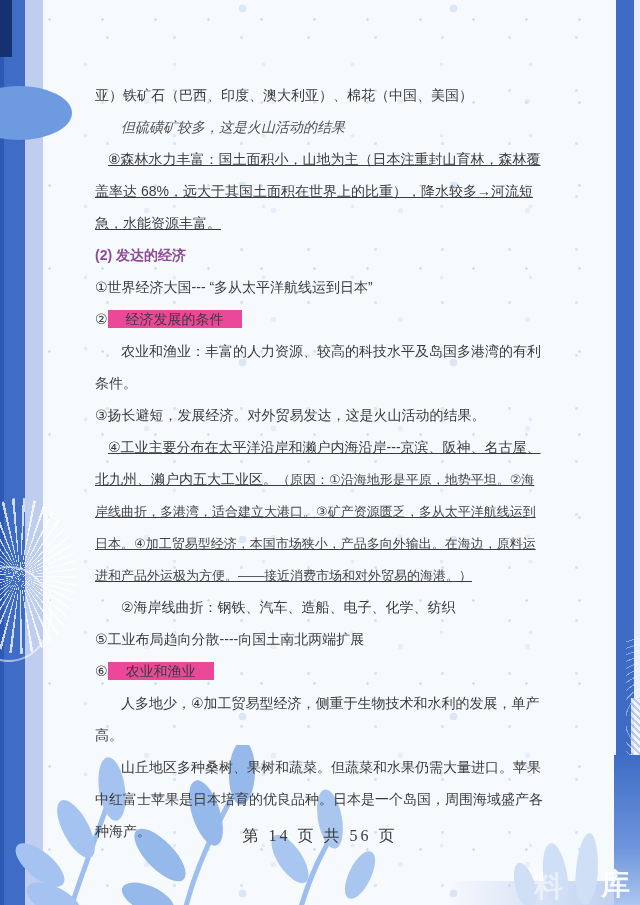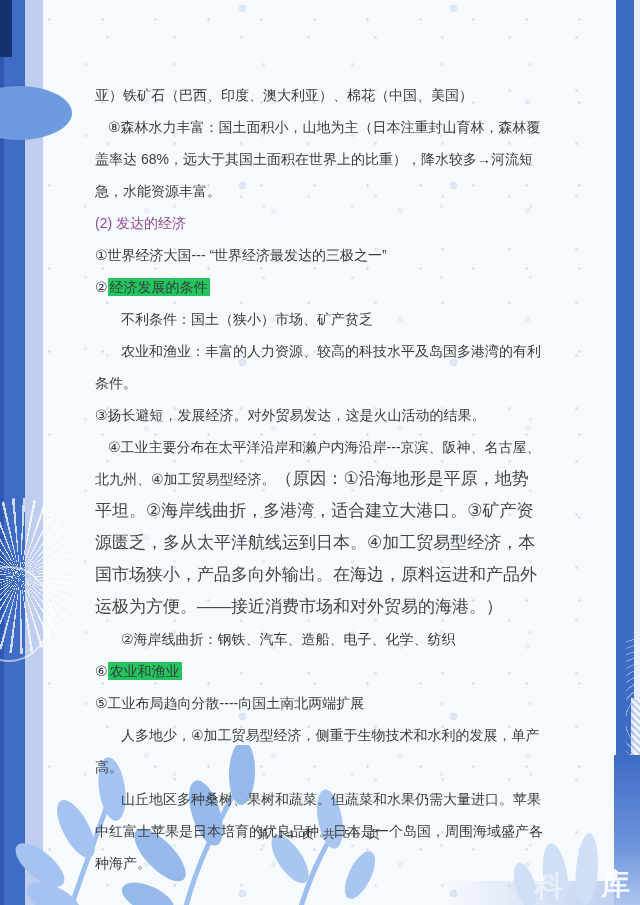--- a/index.html
+++ b/index.html
@@ -50,30 +50,30 @@
   .gl1{left:543px;top:843px;width:24px;height:62px;transform:rotate(-8deg);}
   .gl2{left:576px;top:833px;width:22px;height:72px;transform:rotate(4deg);}
   .gl3{left:515px;top:862px;width:20px;height:46px;transform:rotate(-16deg);}
   .leaves-svg{left:0;bottom:0;width:380px;height:160px;}
   
   .content{
     position:absolute;left:95px;top:79px;width:450px;z-index:2;
     font-size:14px;line-height:32px;color:#3b3b3b;
   }
   .content p{margin:0;}
-  .ind1{text-indent:13px;}
+  .ind1{text-indent:13px;text-decoration:underline;}
   .ind2{text-indent:26px;}
   .note-italic{font-style:italic;color:#4f4f4f;}
-  .h-purple{color:#8e4a96;}
-  .hl{background:#22c55e;padding:1px 2px;}
-  .small{font-size:17px;line-height:25px;color:#454545;}
+  .h-purple{color:#8e4a96;font-weight:bold;}
+  .hl{background:#ec4899;padding:1px 18px;}
+  .small{font-size:13px;line-height:25px;color:#454545;}
   .footer{
     position:absolute;left:0;right:0;top:826px;z-index:2;text-align:center;
     font-family:"Liberation Serif","DejaVu Serif",serif;
-    font-size:12px;letter-spacing:3px;color:#3b3b3b;
+    font-size:16px;letter-spacing:3px;color:#3b3b3b;
   }
   .wm{position:absolute;z-index:3;font-size:29px;font-weight:bold;line-height:1;}
   .wm1{left:534px;top:872px;color:rgba(255,255,255,.5);}
   .wm2{left:601px;top:870px;color:rgba(255,255,255,.92);}
 </style>
 </head>
 <body>
 
 <div class="bg"></div>
 
@@ -114,30 +114,30 @@
   </g>
   <g fill="#a9c6f0">
     <ellipse cx="290" cy="114" rx="12" ry="28" transform="rotate(-34 290 114)"></ellipse>
     <ellipse cx="330" cy="74" rx="12" ry="30" transform="rotate(-10 330 74)"></ellipse>
     <ellipse cx="360" cy="130" rx="11" ry="26" transform="rotate(26 360 130)"></ellipse>
   </g>
 </svg>
 
 <div class="content">
   <p>亚）铁矿石（巴西、印度、澳大利亚）、棉花（中国、美国）</p>
+  <p class="ind2 note-italic">但硫磺矿较多，这是火山活动的结果</p>
   <p class="ind1">⑧森林水力丰富：国土面积小，山地为主（日本注重封山育林，森林覆盖率达 68%，远大于其国土面积在世界上的比重），降水较多→河流短急，水能资源丰富。</p>
   <p class="h-purple">(2) 发达的经济</p>
-  <p>①世界经济大国--- “世界经济最发达的三极之一”</p>
+  <p>①世界经济大国--- “多从太平洋航线运到日本”</p>
   <p><span>②</span><span class="hl">经济发展的条件</span></p>
-  <p class="ind2">不利条件：国土（狭小）市场、矿产贫乏</p>
   <p class="ind2">农业和渔业：丰富的人力资源、较高的科技水平及岛国多港湾的有利条件。</p>
   <p>③扬长避短，发展经济。对外贸易发达，这是火山活动的结果。</p>
-  <p class="ind1"><span>④工业主要分布在太平洋沿岸和濑户内海沿岸---京滨、阪神、名古屋、北九州、④加工贸易型经济。</span><span class="small">（原因：①沿海地形是平原，地势平坦。②海岸线曲折，多港湾，适合建立大港口。③矿产资源匮乏，多从太平洋航线运到日本。④加工贸易型经济，本国市场狭小，产品多向外输出。在海边，原料运进和产品外运极为方便。——接近消费市场和对外贸易的海港。）</span></p>
+  <p class="ind1"><span>④工业主要分布在太平洋沿岸和濑户内海沿岸---京滨、阪神、名古屋、北九州、濑户内五大工业区。</span><span class="small">（原因：①沿海地形是平原，地势平坦。②海岸线曲折，多港湾，适合建立大港口。③矿产资源匮乏，多从太平洋航线运到日本。④加工贸易型经济，本国市场狭小，产品多向外输出。在海边，原料运进和产品外运极为方便。——接近消费市场和对外贸易的海港。）</span></p>
   <p class="ind2">②海岸线曲折：钢铁、汽车、造船、电子、化学、纺织</p>
+  <p>⑤工业布局趋向分散----向国土南北两端扩展</p>
   <p><span>⑥</span><span class="hl">农业和渔业</span></p>
-  <p>⑤工业布局趋向分散----向国土南北两端扩展</p>
   <p class="ind2">人多地少，④加工贸易型经济，侧重于生物技术和水利的发展，单产高。</p>
   <p class="ind2">山丘地区多种桑树、果树和蔬菜。但蔬菜和水果仍需大量进口。苹果中红富士苹果是日本培育的优良品种。日本是一个岛国，周围海域盛产各种海产。</p>
 </div>
 
 <div class="footer">第 14 页 共 56 页</div>
 <div class="wm wm1">料</div>
 <div class="wm wm2">库</div>
 
 </body></html>

